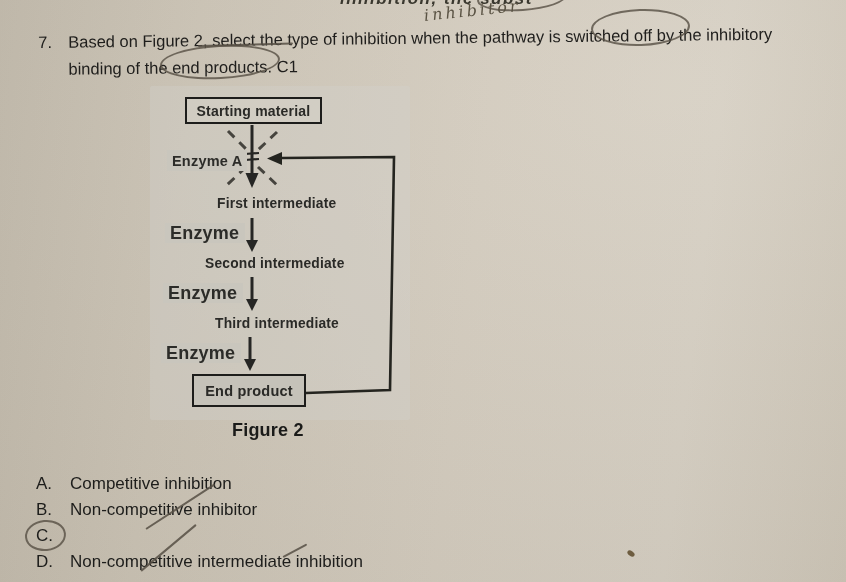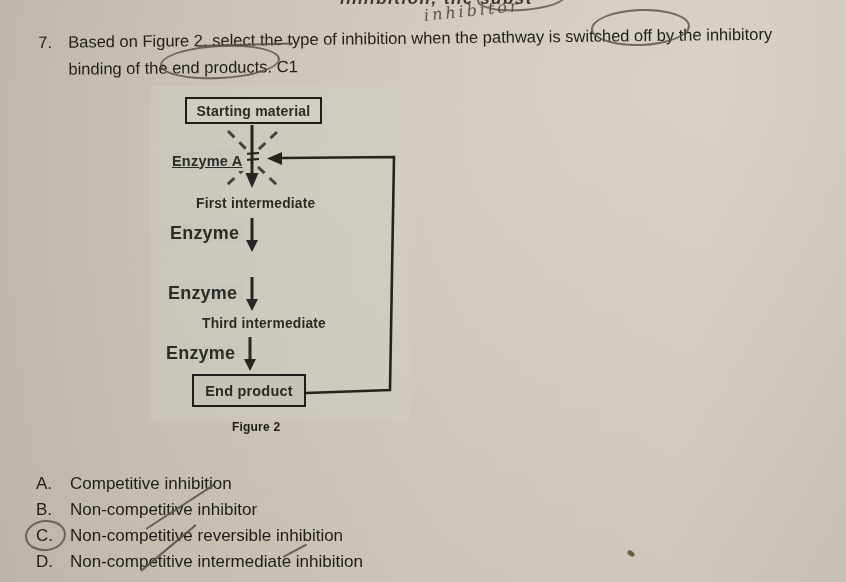--- a/index.html
+++ b/index.html
@@ -47,32 +47,32 @@
     display:flex;align-items:center;justify-content:center;
     box-sizing:border-box;
   }
   .start-box{left:185px;top:97px;width:137px;height:27px;background:rgba(214,211,203,0.35);}
   .end-box{left:192px;top:374px;width:114px;height:33px;background:#c5c2b9;font-size:14.5px;}
   .enz{
     background:#c9c6bd;color:#2c2c29;font-weight:bold;font-size:18px;
     letter-spacing:0.2px;display:flex;align-items:center;
     padding-left:5px;box-sizing:border-box;
   }
-  .enz1{left:167px;top:150px;width:80px;height:21px;font-size:14.5px;text-decoration:underline;}
+  .enz1{left:167px;top:150px;width:80px;height:21px;font-size:14.5px;}
   .enz2{left:165px;top:223px;width:80px;height:20px;}
   .enz3{left:163px;top:283px;width:80px;height:20px;}
   .enz4{left:161px;top:343px;width:80px;height:20px;}
   .inter{
-    color:#2a2a27;font-weight:bold;font-size:13.8px;letter-spacing:0.2px;white-space:nowrap;
+    color:#2a2a27;font-weight:bold;font-size:13.8px;letter-spacing:0.2px;white-space:nowrap;margin-left:21px;
   }
   .inter1{left:196px;top:196px;}
   .inter2{left:184px;top:256px;}
-  .inter3{left:202px;top:316px;}
+  .inter3{left:194px;top:316px;}
   .fig-caption{
-    left:232px;top:420px;font-weight:bold;font-size:12px;color:#1b1b19;letter-spacing:0.2px;
+    left:232px;top:420px;font-weight:bold;font-size:18px;color:#1b1b19;letter-spacing:0.2px;
   }
   
   .options{left:36px;top:471px;font-size:17px;color:#1d1d1b;}
   .opt-row{display:flex;height:26px;align-items:center;}
   .opt-letter{width:34px;flex:0 0 34px;}
   
   .pen-line{
     height:2.2px;background:#564f44;border-radius:2px;
     transform-origin:left center;opacity:0.85;
   }
@@ -146,36 +146,36 @@
 
   <div class="abs dbox start-box">Starting material</div>
   <div class="abs dbox end-box">End product</div>
 
   <div class="abs enz enz1">Enzyme A</div>
   <div class="abs enz enz2">Enzyme</div>
   <div class="abs enz enz3">Enzyme</div>
   <div class="abs enz enz4">Enzyme</div>
 
   <div class="abs inter inter1">First intermediate</div>
+  <div class="abs inter inter2">Second intermediate</div>
   <div class="abs inter inter3">Third intermediate</div>
 
   <div class="abs fig-caption">Figure 2</div>
 
   <div class="abs options">
     <div class="opt-row">
       <span class="opt-letter">A.</span>
       <span>Competitive inhibition</span>
     </div>
     <div class="opt-row">
       <span class="opt-letter">B.</span>
       <span>Non-competitive inhibitor</span>
     </div>
     <div class="opt-row">
       <span class="opt-letter">C.</span>
-      <span>Non-competitive reversible inhibition</span>
     </div>
     <div class="opt-row">
       <span class="opt-letter">D.</span>
       <span>Non-competitive intermediate inhibition</span>
     </div>
   </div>
 
   <div class="abs pen-oval circle-c"></div>
   <div class="abs pen-line slash-ab"></div>
   <div class="abs pen-line slash-cd"></div>

